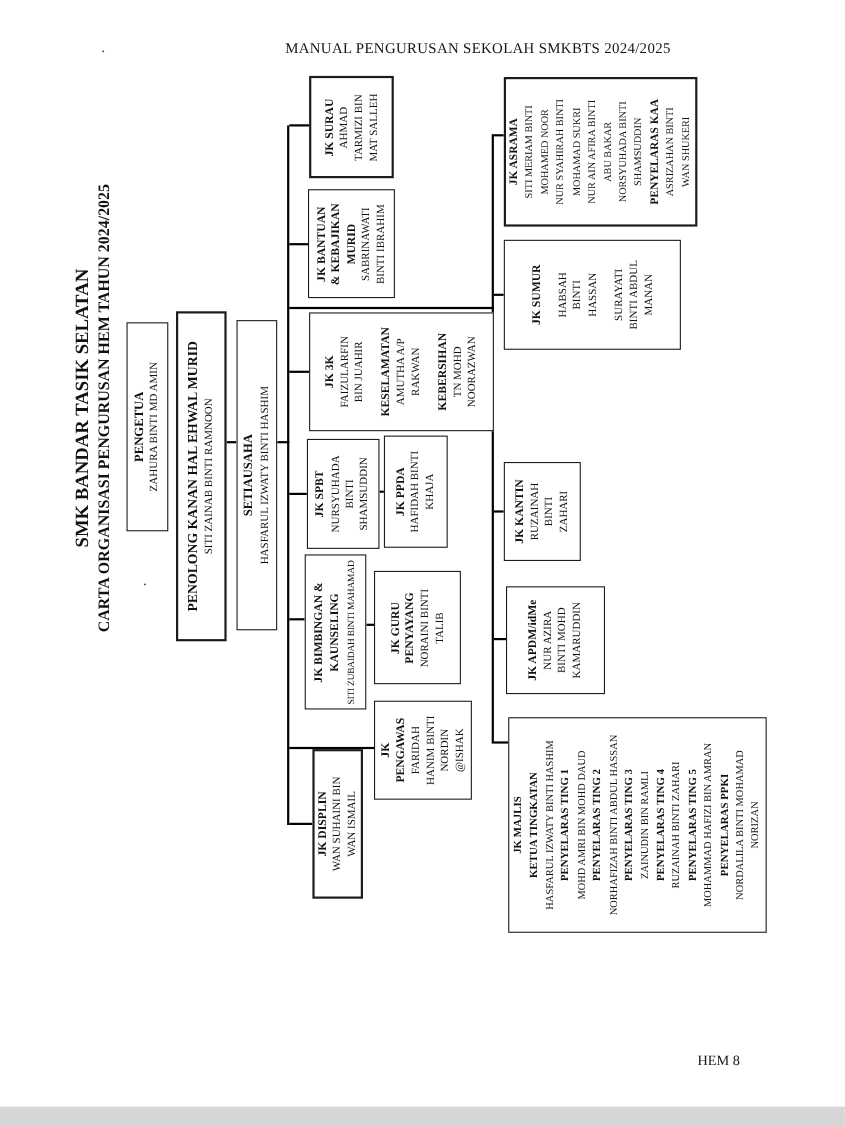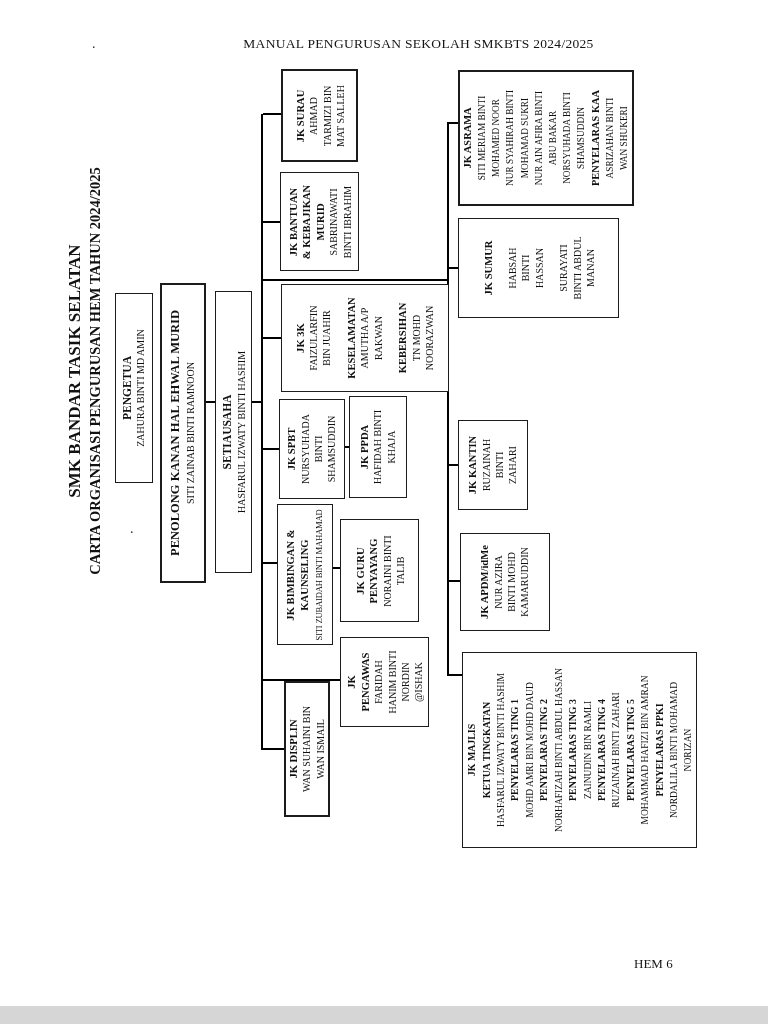--- a/index.html
+++ b/index.html
@@ -7,21 +7,21 @@
     width:768px;height:1024px;position:relative;overflow:hidden;
     background:#ffffff;
     font-family:"Liberation Serif","DejaVu Serif",serif;
     color:#1a1a1a;
   }
   .page-bottom-edge{
     position:absolute;left:0;top:1006px;width:768px;height:18px;
     background:#d6d6d6;
   }
   .doc-header{
-    position:absolute;left:96px;top:36px;width:645px;
+    position:absolute;left:112px;top:36px;width:645px;
     text-align:center;font-size:13.5px;letter-spacing:.3px;color:#151515;
   }
   .doc-footer{
     position:absolute;left:634px;top:956px;font-size:13px;color:#151515;
   }
   .artifact-dot{position:absolute;font-size:14px;color:#333;}
 
   
   .vtitle{position:absolute;left:58px;top:148px;width:52px;height:445px;}
   .vtitle .rot{
@@ -55,21 +55,21 @@
   .box--majlis .rot{font-size:9.5px;line-height:14.4px;}
   .box--majlis .b{font-size:9.9px;}
   .box--bimbingan .rot{line-height:14px;}
 
   .cline{position:absolute;background:#000;}
 </style>
 </head>
 <body>
 
 <div class="doc-header">MANUAL PENGURUSAN SEKOLAH SMKBTS 2024/2025</div>
-<div class="doc-footer">HEM 6</div>
+<div class="doc-footer">HEM 8</div>
 <div class="artifact-dot" style="left:92px;top:36px;">.</div>
 <div class="artifact-dot" style="left:130px;top:521px;">.</div>
 <div class="page-bottom-edge"></div>
 
 <div class="vtitle">
   <div class="rot">
     <div class="t1">SMK BANDAR TASIK SELATAN</div>
     <div class="t2">CARTA ORGANISASI PENGURUSAN HEM TAHUN 2024/2025</div>
   </div>
 </div>

